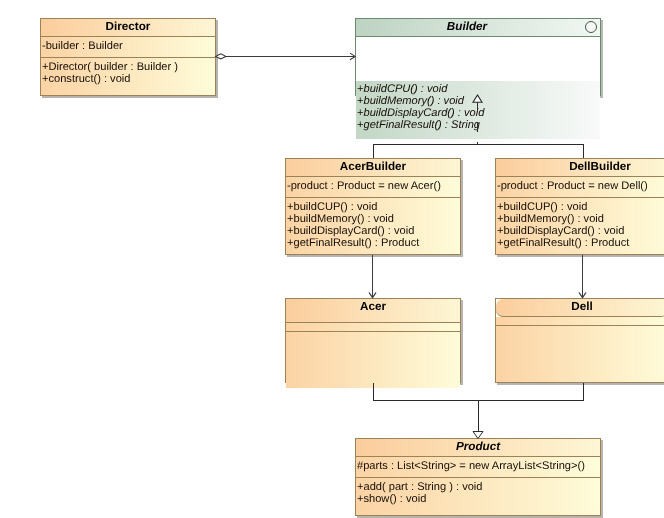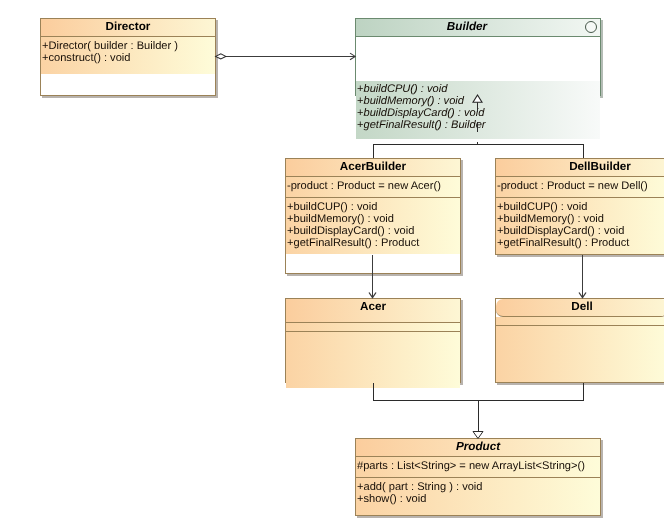--- a/index.html
+++ b/index.html
@@ -72,38 +72,41 @@
 
     <g>
       <path d="M355.5,383 L355.5,400.5 L565.5,400.5 L565.5,383" fill="none" stroke="#2b2b2b" stroke-width="1" shape-rendering="crispEdges"></path>
       <line x1="460.5" y1="400.5" x2="460.5" y2="432" stroke="#2b2b2b" stroke-width="1" shape-rendering="crispEdges"></line>
       <polygon points="460,438.5 455,431.5 465,431.5" fill="#ffffff" stroke="#2b2b2b" stroke-width="1" shape-rendering="geometricPrecision"></polygon>
     </g>
   </svg>
 
   <div class="uml cls" style="left:22px;top:18px;width:176px;height:78px;">
     <div class="hdr" style="height:18px;line-height:16px;">Director</div>
+    <div class="sec sepline" style="height:21px;">
+      <div class="row" style="line-height:18px;">-builder : Builder</div>
+    </div>
     <div class="sec" style="height:37px;padding-top:3px;">
       <div class="row" style="line-height:12px;">+Director( builder : Builder )</div>
       <div class="row" style="line-height:12px;">+construct() : void</div>
     </div>
   </div>
 
   <div class="uml ifc" style="left:337px;top:18px;width:246px;height:78px;">
     <div class="hdr" style="height:18px;line-height:16px;position:relative;">Builder</div>
     <div class="ifc-circle" style="left:229px;top:2px;"></div>
     <div class="sec" style="height:58px;padding-top:2px;">
       <div class="row split" style="line-height:12px;"><span class="plus">+</span><span>buildCPU() : void</span></div>
       <div class="row split" style="line-height:12px;"><span class="plus">+</span><span>buildMemory() : void</span></div>
       <div class="row split" style="line-height:12px;"><span class="plus">+</span><span>buildDisplayCard() : void</span></div>
-      <div class="row split" style="line-height:12px;"><span class="plus">+</span><span>getFinalResult() : Builder</span></div>
+      <div class="row split" style="line-height:12px;"><span class="plus">+</span><span>getFinalResult() : String</span></div>
     </div>
   </div>
 
-  <div class="uml cls" style="left:267px;top:158px;width:176px;height:116px;">
+  <div class="uml cls" style="left:267px;top:158px;width:176px;height:97px;">
     <div class="hdr" style="height:18px;line-height:16px;">AcerBuilder</div>
     <div class="sec sepline" style="height:21px;">
       <div class="row" style="line-height:18px;">-product : Product = new Acer()</div>
     </div>
     <div class="sec" style="height:56px;padding-top:3px;">
       <div class="row" style="line-height:12px;">+buildCUP() : void</div>
       <div class="row" style="line-height:12px;">+buildMemory() : void</div>
       <div class="row" style="line-height:12px;">+buildDisplayCard() : void</div>
       <div class="row" style="line-height:12px;">+getFinalResult() : Product</div>
     </div>

